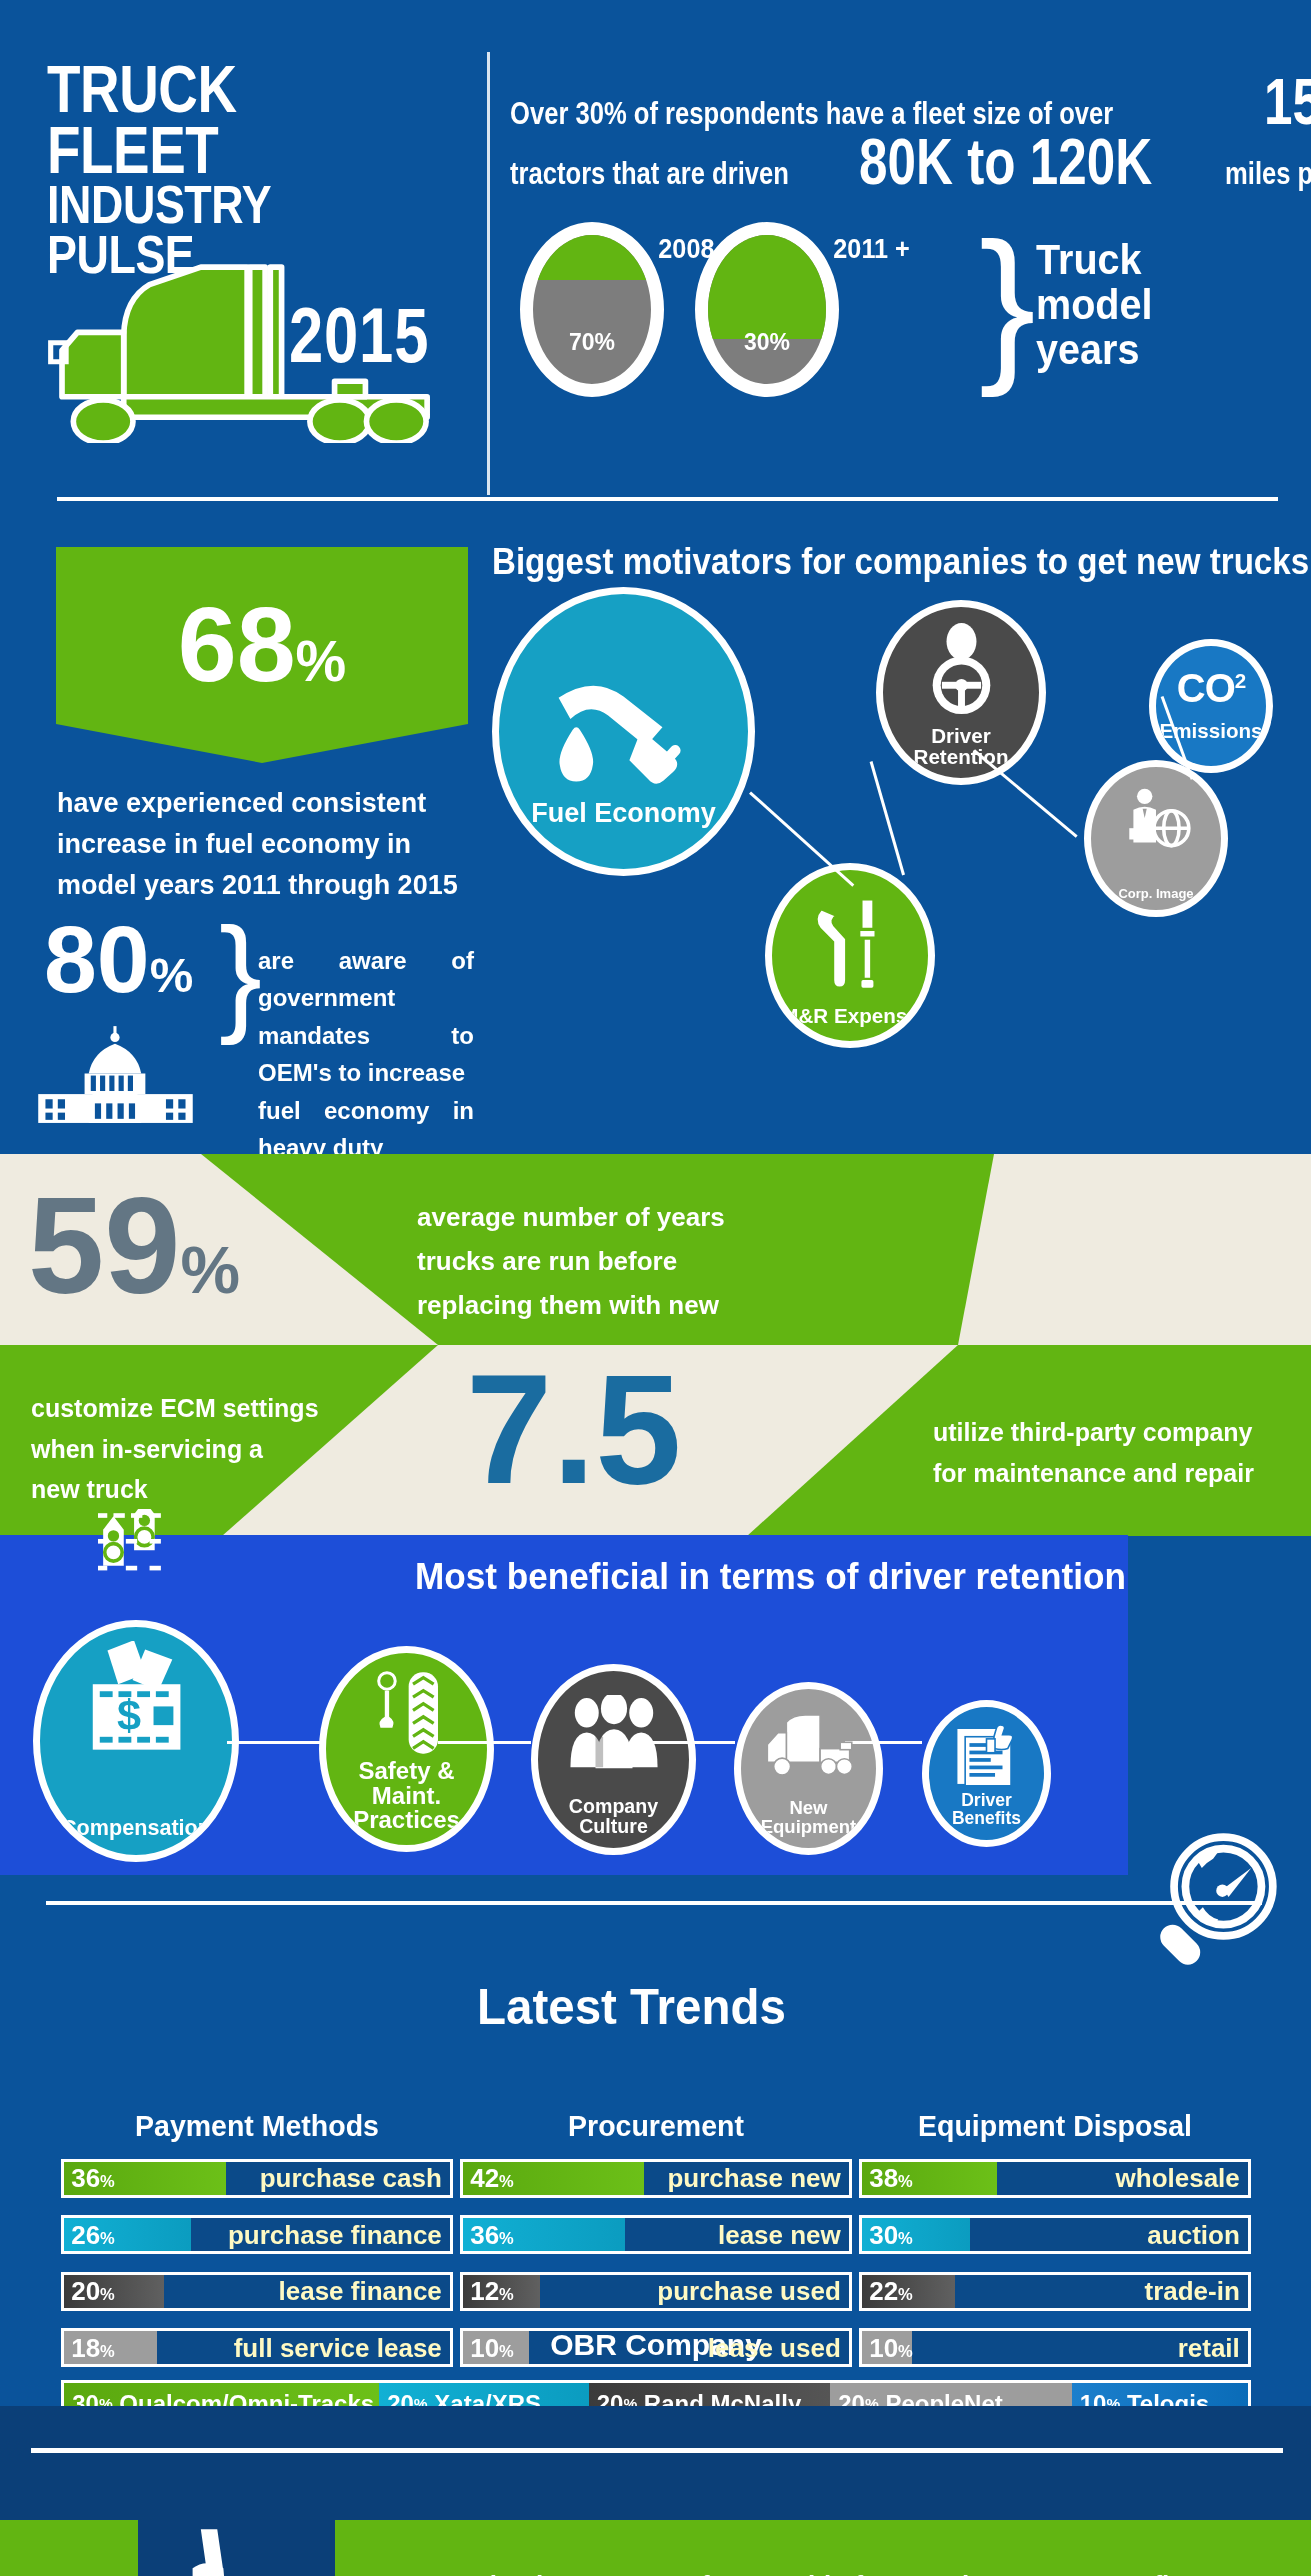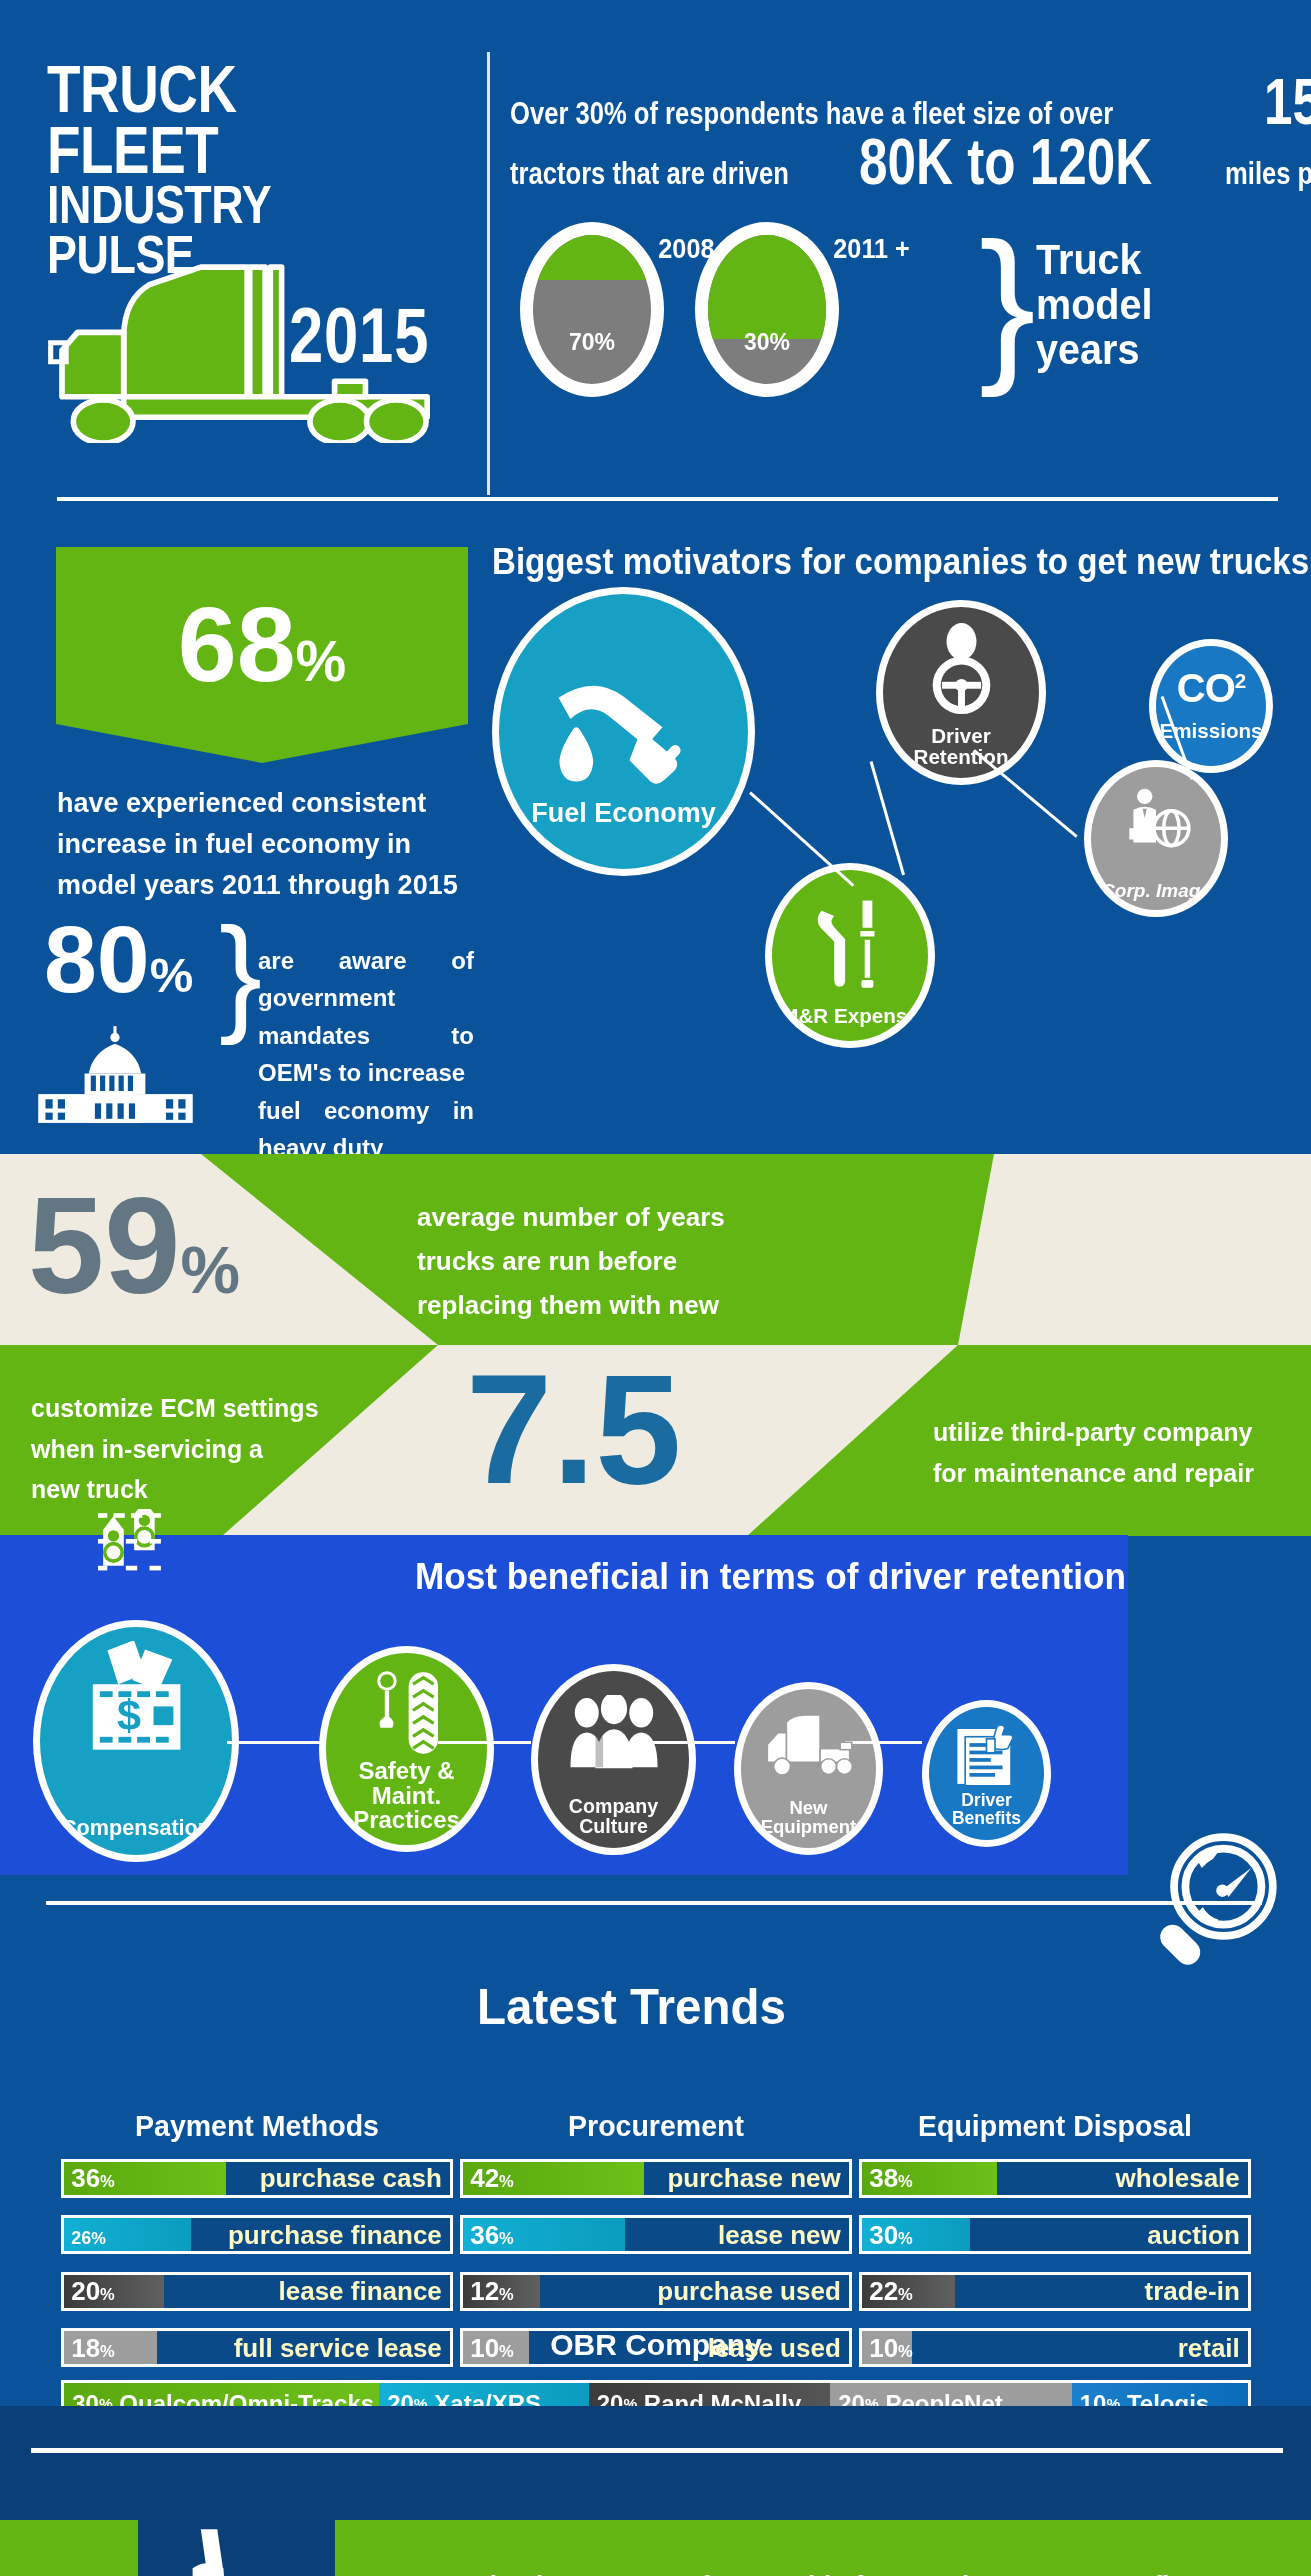--- a/index.html
+++ b/index.html
@@ -339,21 +339,21 @@
           <g fill="#9d9d9d">
               <path d="M48 46 L52 64 L56 46 Z"></path>
             </g>
           <g fill="none" stroke="#ffffff" stroke-width="7">
             <circle cx="104" cy="84" r="34"></circle>
             <ellipse cx="104" cy="84" rx="15" ry="34"></ellipse>
             <line x1="70" y1="84" x2="138" y2="84"></line>
           </g>
         </svg>
       </div>
-      <div class="blab" style="font-size:19px;padding-bottom:9.3px;font-style:italic;">Corp. Image</div>
+      <div class="blab" style="font-size:13px;padding-bottom:9.3px;">Corp. Image</div>
     </div>
 
     <div class="bubble" style="left:1149px;top:137px;width:124px;height:134px;background:#1878c4;">
       <div class="bico" style="align-items:flex-start;padding-top:21.6px;">
         <div style="color:#fff;font-weight:bold;font-size:40px;line-height:1;letter-spacing:-1px;">
           <span>CO</span><sup style="font-size:20.6px;">2</sup>
         </div>
       </div>
       <div class="blab" style="font-size:20.6px;padding-bottom:25px;">Emissions</div>
     </div>
@@ -556,21 +556,21 @@
 
     <div class="col" style="left:61px;">
       <div class="col-title">Payment Methods</div>
       <div class="bar-outer">
         <div class="bar-fill" style="width:42%;background:linear-gradient(90deg,#5aa80f,#6cc018);"></div>
         <div class="bar-pct"><span style="font-size:26px">36</span><span>%</span></div>
         <div class="bar-lab">purchase cash</div>
       </div>
       <div class="bar-outer">
         <div class="bar-fill" style="width:33%;background:linear-gradient(90deg,#11b0d4,#0b9cc0);"></div>
-        <div class="bar-pct"><span style="font-size:18px">26</span><span>%</span></div>
+        <div class="bar-pct"><span style="font-size:26px">26</span><span>%</span></div>
         <div class="bar-lab">purchase finance</div>
       </div>
       <div class="bar-outer">
         <div class="bar-fill" style="width:26%;background:linear-gradient(90deg,#3b3b3b,#606060);"></div>
         <div class="bar-pct"><span style="font-size:26px">20</span><span>%</span></div>
         <div class="bar-lab">lease finance</div>
       </div>
       <div class="bar-outer">
         <div class="bar-fill" style="width:24%;background:#9d9d9d;"></div>
         <div class="bar-pct"><span style="font-size:26px">18</span><span>%</span></div>

